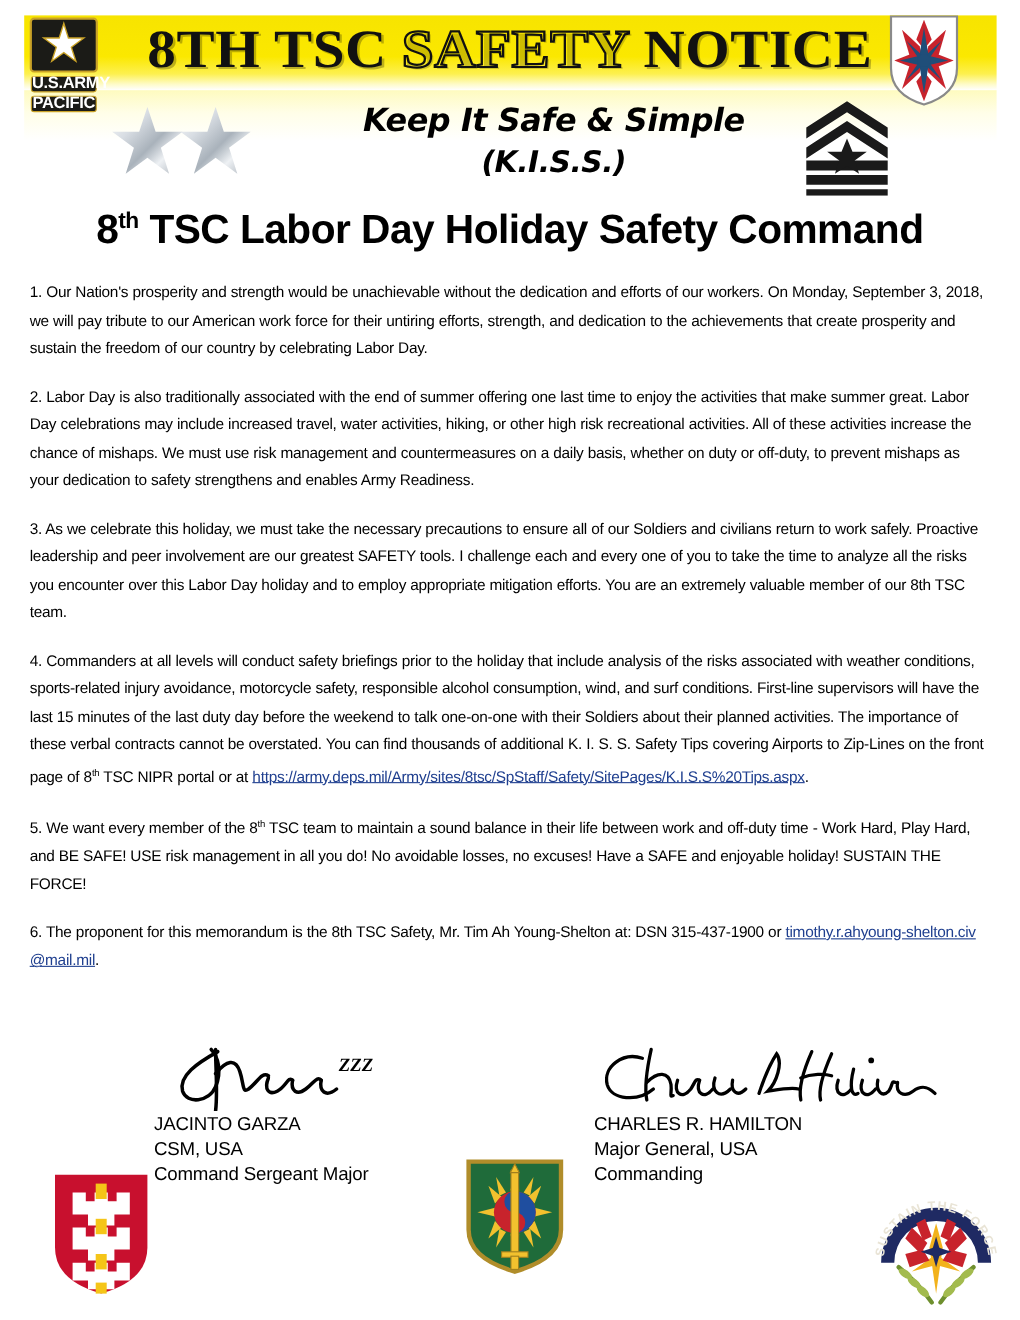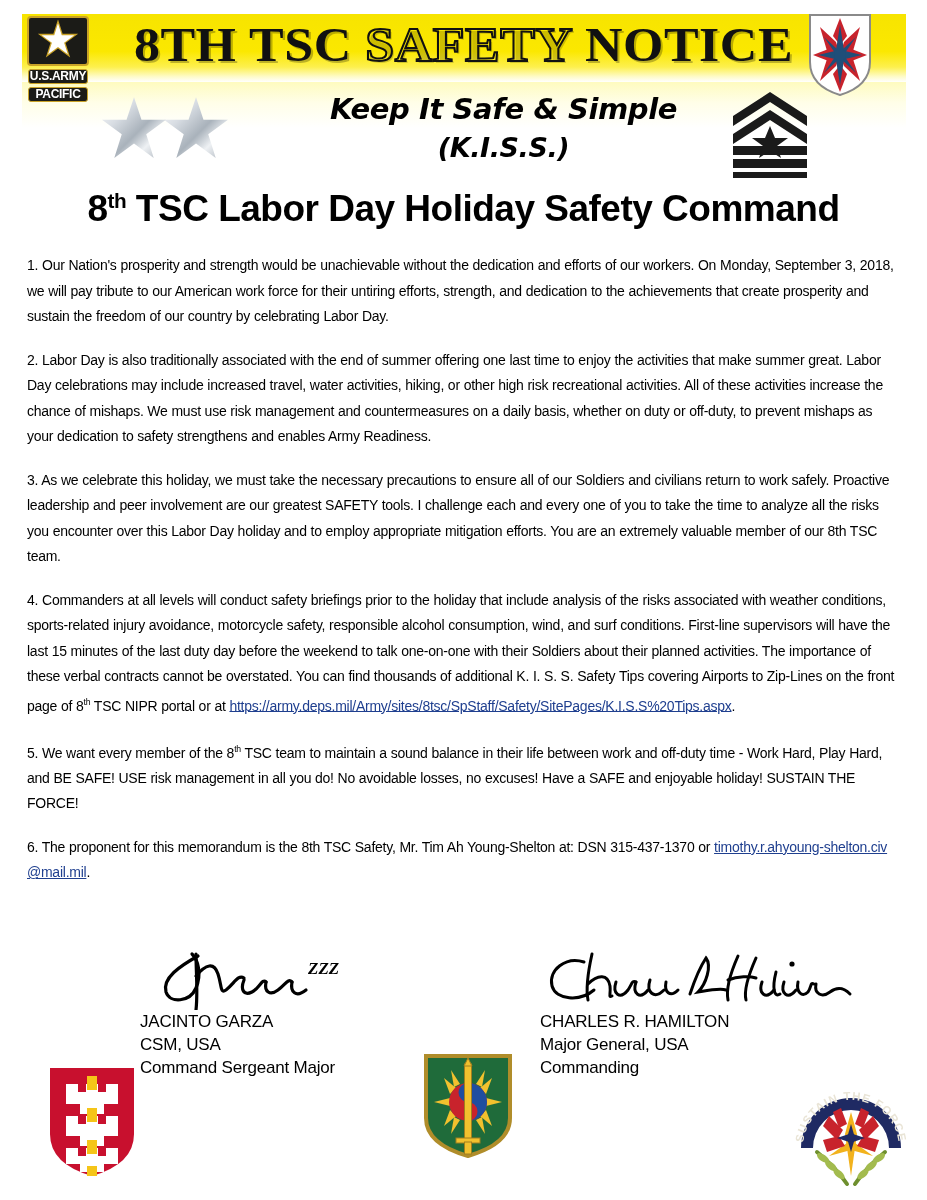--- a/index.html
+++ b/index.html
@@ -102,21 +102,21 @@
     left: 1px;
     width: 60px;
     height: 15px;
     background: #1b1b17;
     border: 1.5px solid #c9a227;
     border-radius: 3px;
     box-sizing: border-box;
     color: #ffffff;
     font-family: "Liberation Sans", sans-serif;
     font-weight: bold;
-    font-size: 12px;
+    font-size: 15px;
     line-height: 12px;
     text-align: center;
     letter-spacing: -0.3px;
   }
   .apac-tab.t1 { top: 53px; }
   .apac-tab.t2 { top: 71px; }
 
   
   .gen-stars {
     position: absolute;
@@ -343,21 +343,21 @@
   <p class="para">1.  Our Nation's prosperity and strength would be unachievable without the dedication and efforts of our workers.  On Monday, September 3, 2018, we will pay tribute to our American work force for their untiring efforts, strength, and dedication to the achievements that create prosperity and sustain the freedom of our country by celebrating Labor Day.</p>
 
   <p class="para">2.  Labor Day is also traditionally associated with the end of summer offering one last time to enjoy the activities that make summer great. Labor Day celebrations may include increased travel, water activities, hiking, or other high risk recreational activities.  All of these activities increase the chance of mishaps.  We must use risk management and countermeasures on a daily basis, whether on duty or off-duty, to prevent mishaps as your dedication to safety strengthens and enables Army Readiness.</p>
 
   <p class="para">3.  As we celebrate this holiday, we must take the necessary precautions to ensure all of our Soldiers and civilians return to work safely.  Proactive leadership and peer involvement are our greatest SAFETY tools.  I challenge each and every one of you to take the time to analyze all the risks you encounter over this Labor Day holiday and to employ appropriate mitigation efforts.  You are an extremely valuable member of our 8th TSC team.</p>
 
   <p class="para"><span>4.  Commanders at all levels will conduct safety briefings prior to the holiday that include analysis of the risks associated with weather conditions, sports-related injury avoidance, motorcycle safety, responsible alcohol consumption, wind, and surf conditions.  First-line supervisors will have the last 15 minutes of the last duty day before the weekend to talk one-on-one with their Soldiers about their planned activities.  The importance of these verbal contracts cannot be overstated. You can find thousands of additional K. I. S. S. Safety Tips covering Airports to Zip-Lines on the front page of 8</span><sup>th</sup><span> TSC NIPR portal or at </span><a class="link" href="#">https://army.deps.mil/Army/sites/8tsc/SpStaff/Safety/SitePages/K.I.S.S%20Tips.aspx</a><span>.</span></p>
 
   <p class="para"><span>5.  We want every member of the 8</span><sup>th</sup><span> TSC team to maintain a sound balance in their life between work and off-duty time - Work Hard, Play Hard, and BE SAFE!  USE risk management in all you do!  No avoidable losses, no excuses!  Have a SAFE and enjoyable holiday!  SUSTAIN THE FORCE!</span></p>
 
-  <p class="para"><span>6.  The proponent for this memorandum is the 8th TSC Safety, Mr. Tim Ah Young-Shelton at: DSN 315-437-1370 or </span><a class="link" href="#">timothy.r.ahyoung-shelton.civ@mail.mil</a><span>.</span></p>
+  <p class="para"><span>6.  The proponent for this memorandum is the 8th TSC Safety, Mr. Tim Ah Young-Shelton at: DSN 315-437-1900 or </span><a class="link" href="#">timothy.r.ahyoung-shelton.civ@mail.mil</a><span>.</span></p>
 </div>
 
 <div class="sig-area">
 
   <div class="sig-col left">
     <div class="sig-image">
       <svg viewBox="0 0 260 62" width="260" height="62">
         <g fill="none" stroke="#000000" stroke-width="3.2" stroke-linecap="round">
           <path d="M58 8 C40 18, 22 30, 26 44 C30 56, 50 54, 56 40 C62 26, 58 12, 52 6"></path>
           <path d="M56 6 C56 24, 58 44, 56 62"></path>

